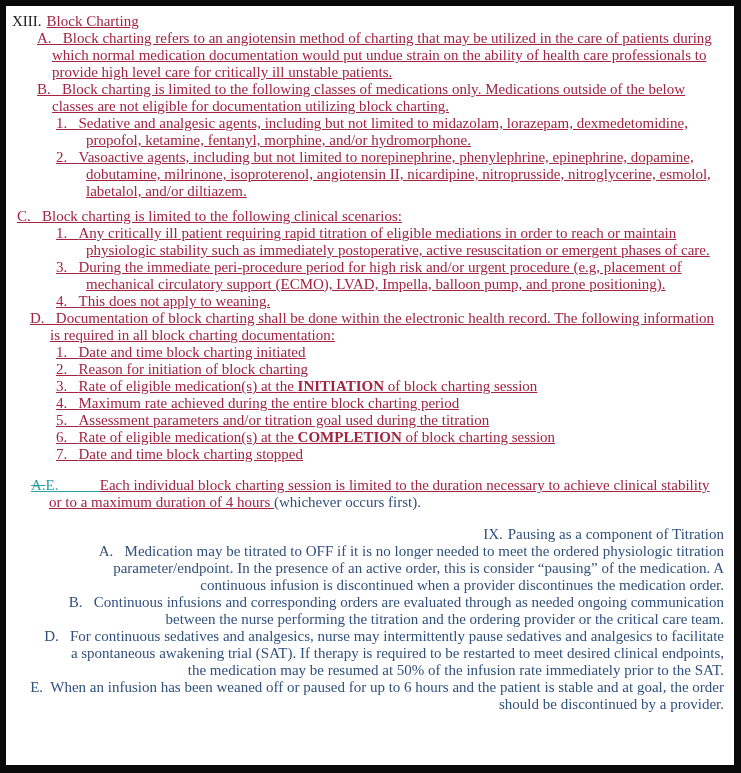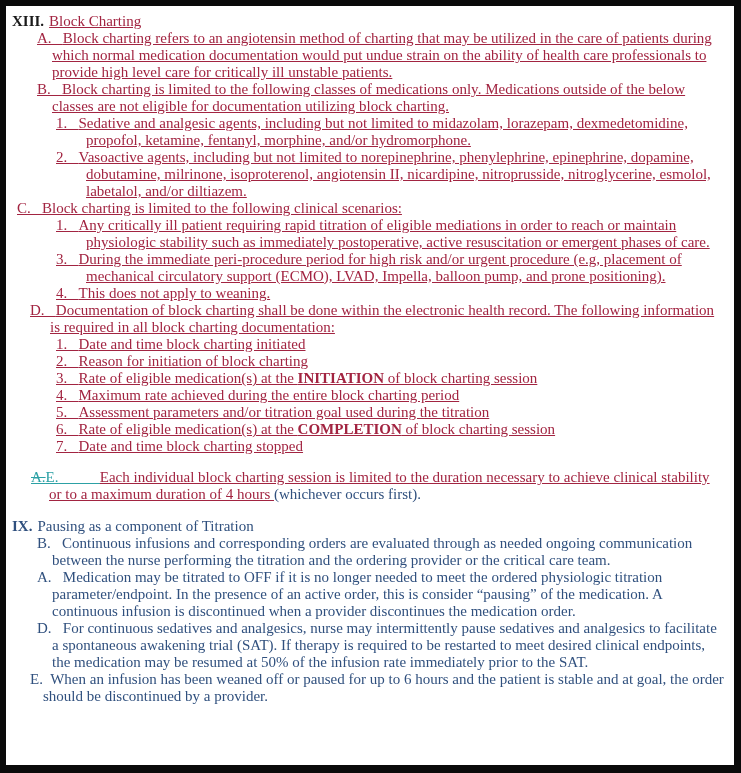--- a/index.html
+++ b/index.html
@@ -9,30 +9,30 @@
     outline:2px solid #c8c8c8;outline-offset:0;
     background:#fff;overflow:hidden;
   }
   .doc{
     font-family:"Liberation Serif","DejaVu Serif",serif;
     font-size:15px;line-height:17px;color:#1a1a1a;
     padding:7px 10px 4px 2px;
   }
   .line{margin:0;}
   .heading{padding-left:4px;}
-  .heading .num{margin-right:5px;font-weight:bold;}
+  .heading .num{margin-right:5px;}
   .L2  {padding-left:44px;text-indent:-15px;}
-  .L2C {padding-left:33px;text-indent:-24px;}
+  .L2C {padding-left:33px;text-indent:-24px;margin-top:8px;}
   .L2D {padding-left:42px;text-indent:-20px;}
   .L3  {padding-left:78px;text-indent:-30px;}
   .L2E {padding-left:41px;text-indent:-18px;}
   .L2I {padding-left:44px;text-indent:-15px;}
   .L2E9{padding-left:35px;text-indent:-13px;}
   .gap{height:14px;}
-  .sec9{margin-top:15px;}
+  .sec9{margin-top:15px;text-align:right;}
   .c-red {color:var(--red);}
   .c-navy{color:var(--navy);}
   .c-teal{color:var(--teal);}
   .c-black{color:#1a1a1a;}
   .u{text-decoration:underline;}
   .strike{text-decoration:underline line-through;}
   .b{font-weight:bold;}
 </style>
 </head>
 <body>
@@ -56,20 +56,20 @@
           <div class="line L3 c-red u"><span class="marker">3.&nbsp;&nbsp;&nbsp;</span><span>Rate of eligible medication(s) at the </span><span class="b">INITIATION</span><span> of block charting session</span></div>
           <div class="line L3 c-red u"><span class="marker">4.&nbsp;&nbsp;&nbsp;</span><span>Maximum rate achieved during the entire block charting period</span></div>
           <div class="line L3 c-red u"><span class="marker">5.&nbsp;&nbsp;&nbsp;</span><span>Assessment parameters and/or titration goal used during the titration</span></div>
           <div class="line L3 c-red u"><span class="marker">6.&nbsp;&nbsp;&nbsp;</span><span>Rate of eligible medication(s) at the </span><span class="b">COMPLETION</span><span> of block charting session</span></div>
           <div class="line L3 c-red u"><span class="marker">7.&nbsp;&nbsp;&nbsp;</span><span>Date and time block charting stopped</span></div>
           <div class="gap"></div>
           <div class="line L2E"><span class="marker c-teal u"><span class="c-teal strike">A.</span><span class="c-teal u">E.</span><span class="c-teal u">&nbsp;&nbsp;&nbsp;&nbsp;&nbsp;&nbsp;&nbsp;&nbsp;&nbsp;&nbsp;&nbsp;</span></span><span class="c-red u">Each individual block charting session is limited to the duration necessary to achieve clinical stability or to a maximum duration of 4 hours </span><span class="c-navy">(whichever occurs first).</span></div>
         </div>
         <div class="section sec9">
           <div class="line heading"><span class="num c-navy">IX.</span><span class="c-navy">Pausing as a component of Titration</span></div>
+          <div class="line L2I c-navy"><span class="marker">A.&nbsp;&nbsp; </span><span>Medication may be titrated to OFF if it is no longer needed to meet the ordered physiologic titration parameter/endpoint. In the presence of an active order, this is consider “pausing” of the medication. A continuous infusion is discontinued when a provider discontinues the medication order.</span></div>
           <div class="line L2I c-navy"><span class="marker">B.&nbsp;&nbsp; </span><span>Continuous infusions and corresponding orders are evaluated through as needed ongoing communication between the nurse performing the titration and the ordering provider or the critical care team.</span></div>
-          <div class="line L2I c-navy"><span class="marker">A.&nbsp;&nbsp; </span><span>Medication may be titrated to OFF if it is no longer needed to meet the ordered physiologic titration parameter/endpoint. In the presence of an active order, this is consider “pausing” of the medication. A continuous infusion is discontinued when a provider discontinues the medication order.</span></div>
           <div class="line L2I c-navy"><span class="marker">D.&nbsp;&nbsp; </span><span>For continuous sedatives and analgesics, nurse may intermittently pause sedatives and analgesics to facilitate a spontaneous awakening trial (SAT). If therapy is required to be restarted to meet desired clinical endpoints, the medication may be resumed at 50% of the infusion rate immediately prior to the SAT.</span></div>
           <div class="line L2E9 c-navy"><span class="marker">E.&nbsp; </span><span>When an infusion has been weaned off or paused for up to 6 hours and the patient is stable and at goal, the order should be discontinued by a provider.</span></div>
         </div>
       </div>
   </div>
 </div>
 
 </body></html>

